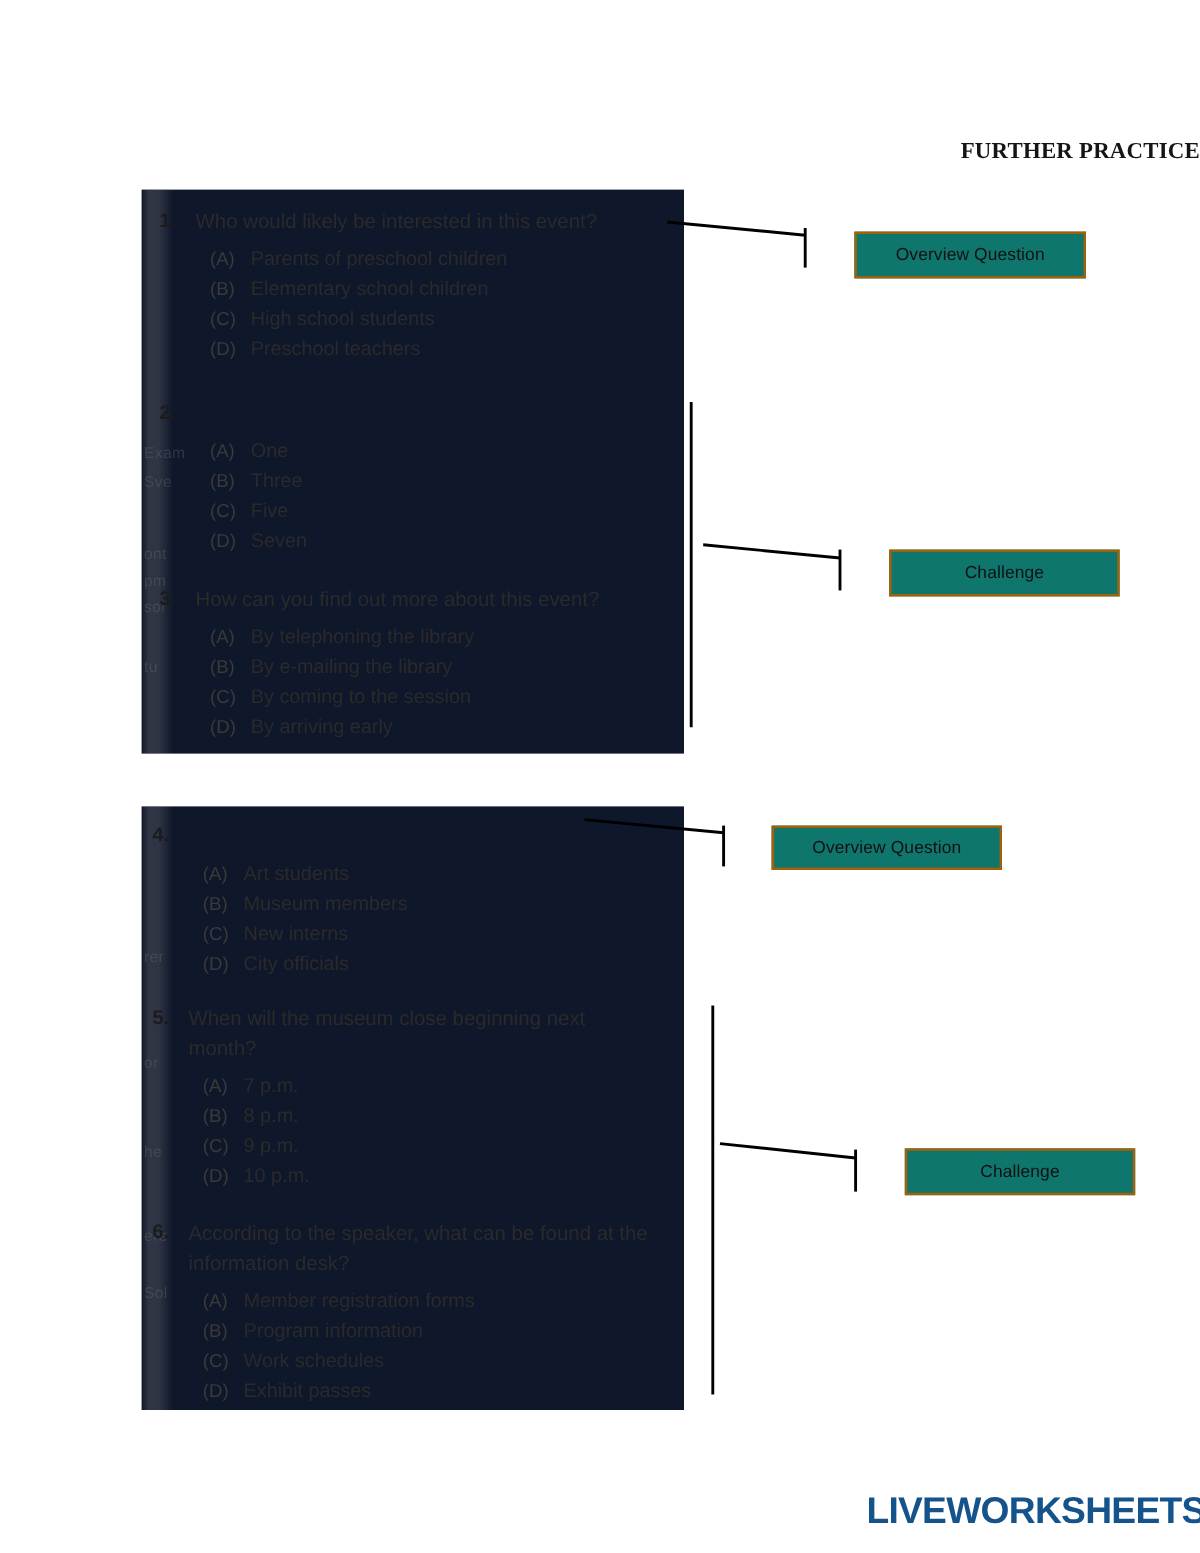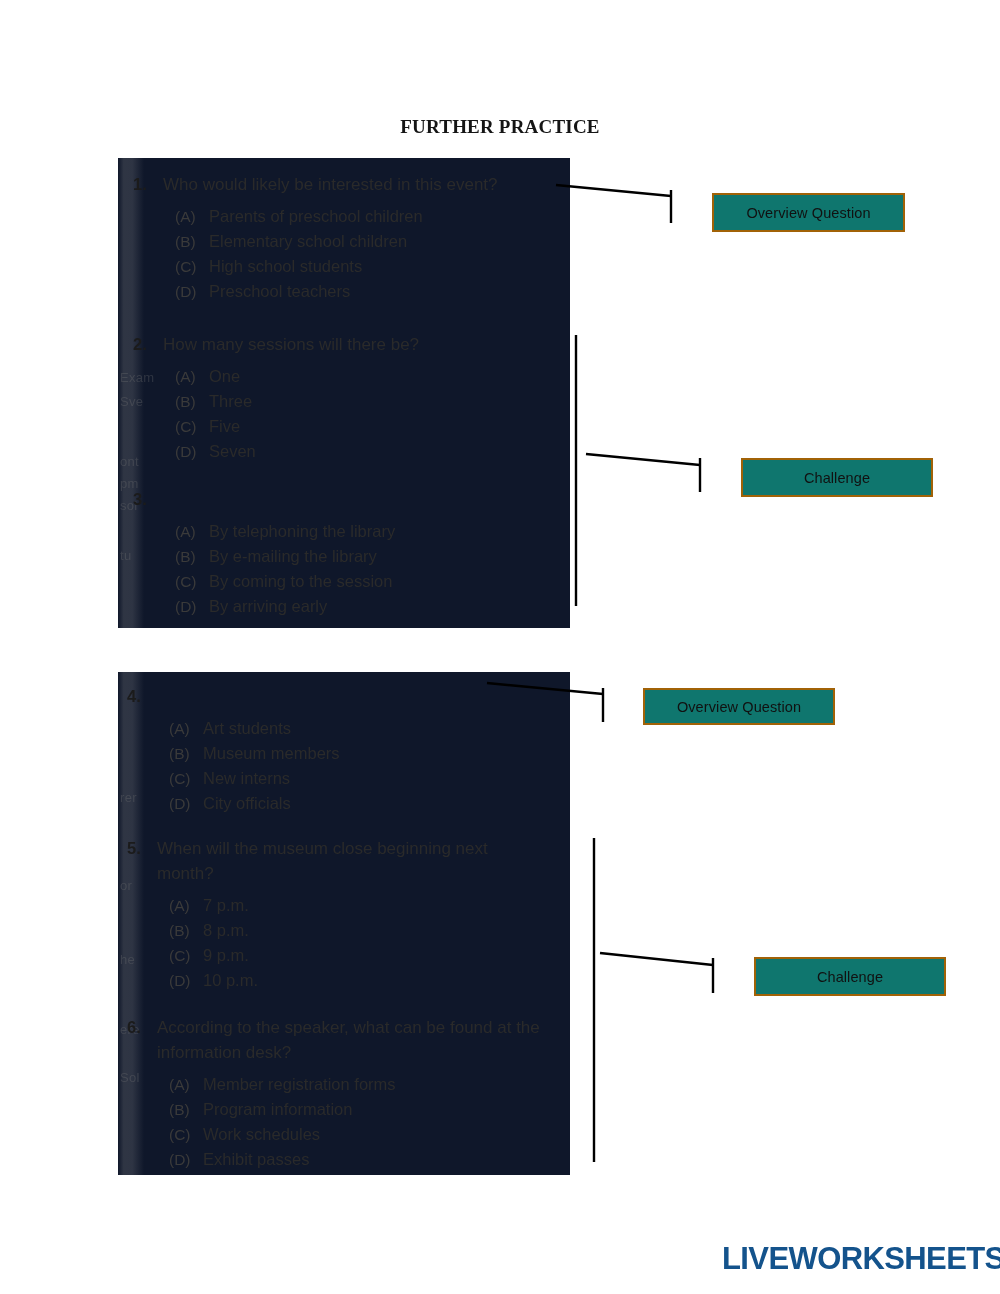--- a/index.html
+++ b/index.html
@@ -15,21 +15,21 @@
     font-family: "Liberation Sans", "DejaVu Sans", sans-serif;
     -webkit-font-smoothing: antialiased;
   }
 
   
   .page-title {
     position: absolute;
     left: 0;
     top: 116px;
     width: 1000px;
-    text-align: center;
+    text-align: right;
     font-family: "Liberation Serif", "DejaVu Serif", serif;
     font-weight: bold;
     font-size: 19px;
     letter-spacing: 0.2px;
     color: #151515;
   }
 
   
   .scan-block {
     position: absolute;
@@ -209,21 +209,20 @@
     <div class="opt">
       <div class="opt-letter">(D)</div>
       <div class="opt-text">Preschool teachers</div>
     </div>
   </div>
 </div>
 
 <div class="q" style="left:133px; top:332px; width:430px;">
   <div class="q-head">
     <div class="q-num">2.</div>
-    <div class="q-text">How many sessions will there be?</div>
   </div>
   <div class="opts">
     <div class="opt">
       <div class="opt-letter">(A)</div>
       <div class="opt-text">One</div>
     </div>
     <div class="opt">
       <div class="opt-letter">(B)</div>
       <div class="opt-text">Three</div>
     </div>
@@ -234,20 +233,21 @@
     <div class="opt">
       <div class="opt-letter">(D)</div>
       <div class="opt-text">Seven</div>
     </div>
   </div>
 </div>
 
 <div class="q" style="left:133px; top:487px; width:440px;">
   <div class="q-head">
     <div class="q-num">3.</div>
+    <div class="q-text">How can you find out more about this event?</div>
   </div>
   <div class="opts">
     <div class="opt">
       <div class="opt-letter">(A)</div>
       <div class="opt-text">By telephoning the library</div>
     </div>
     <div class="opt">
       <div class="opt-letter">(B)</div>
       <div class="opt-text">By e-mailing the library</div>
     </div>

